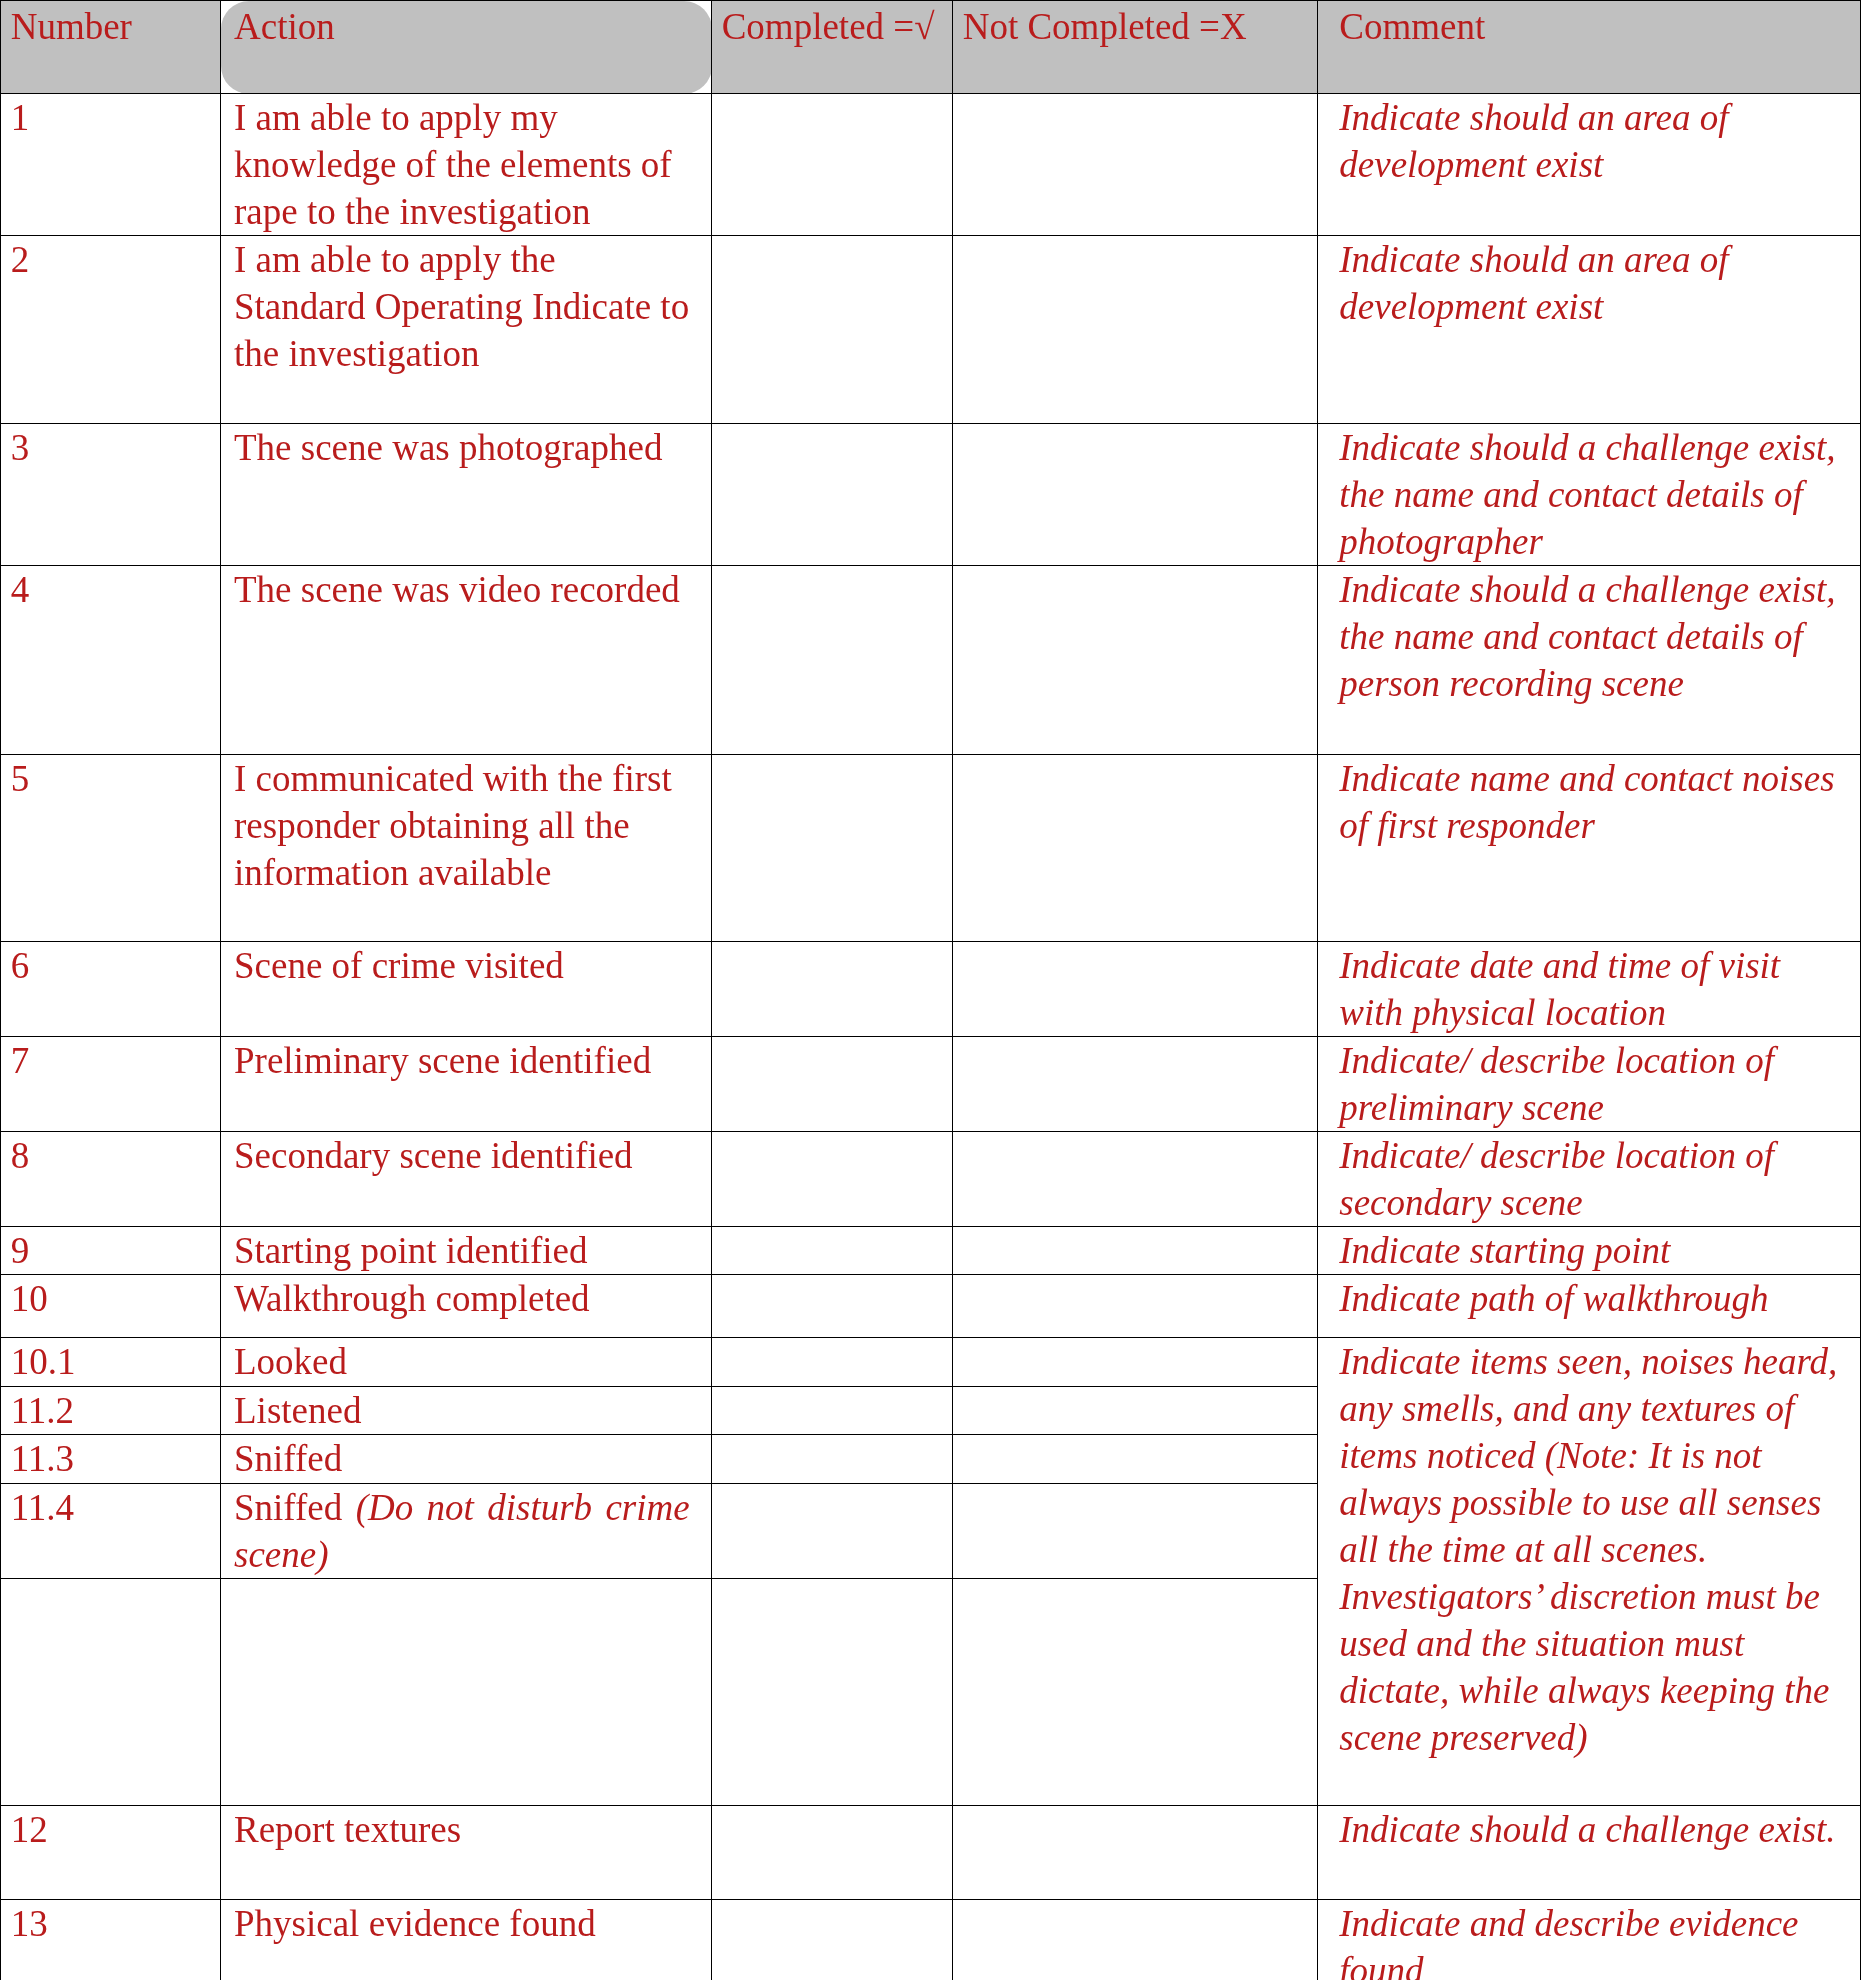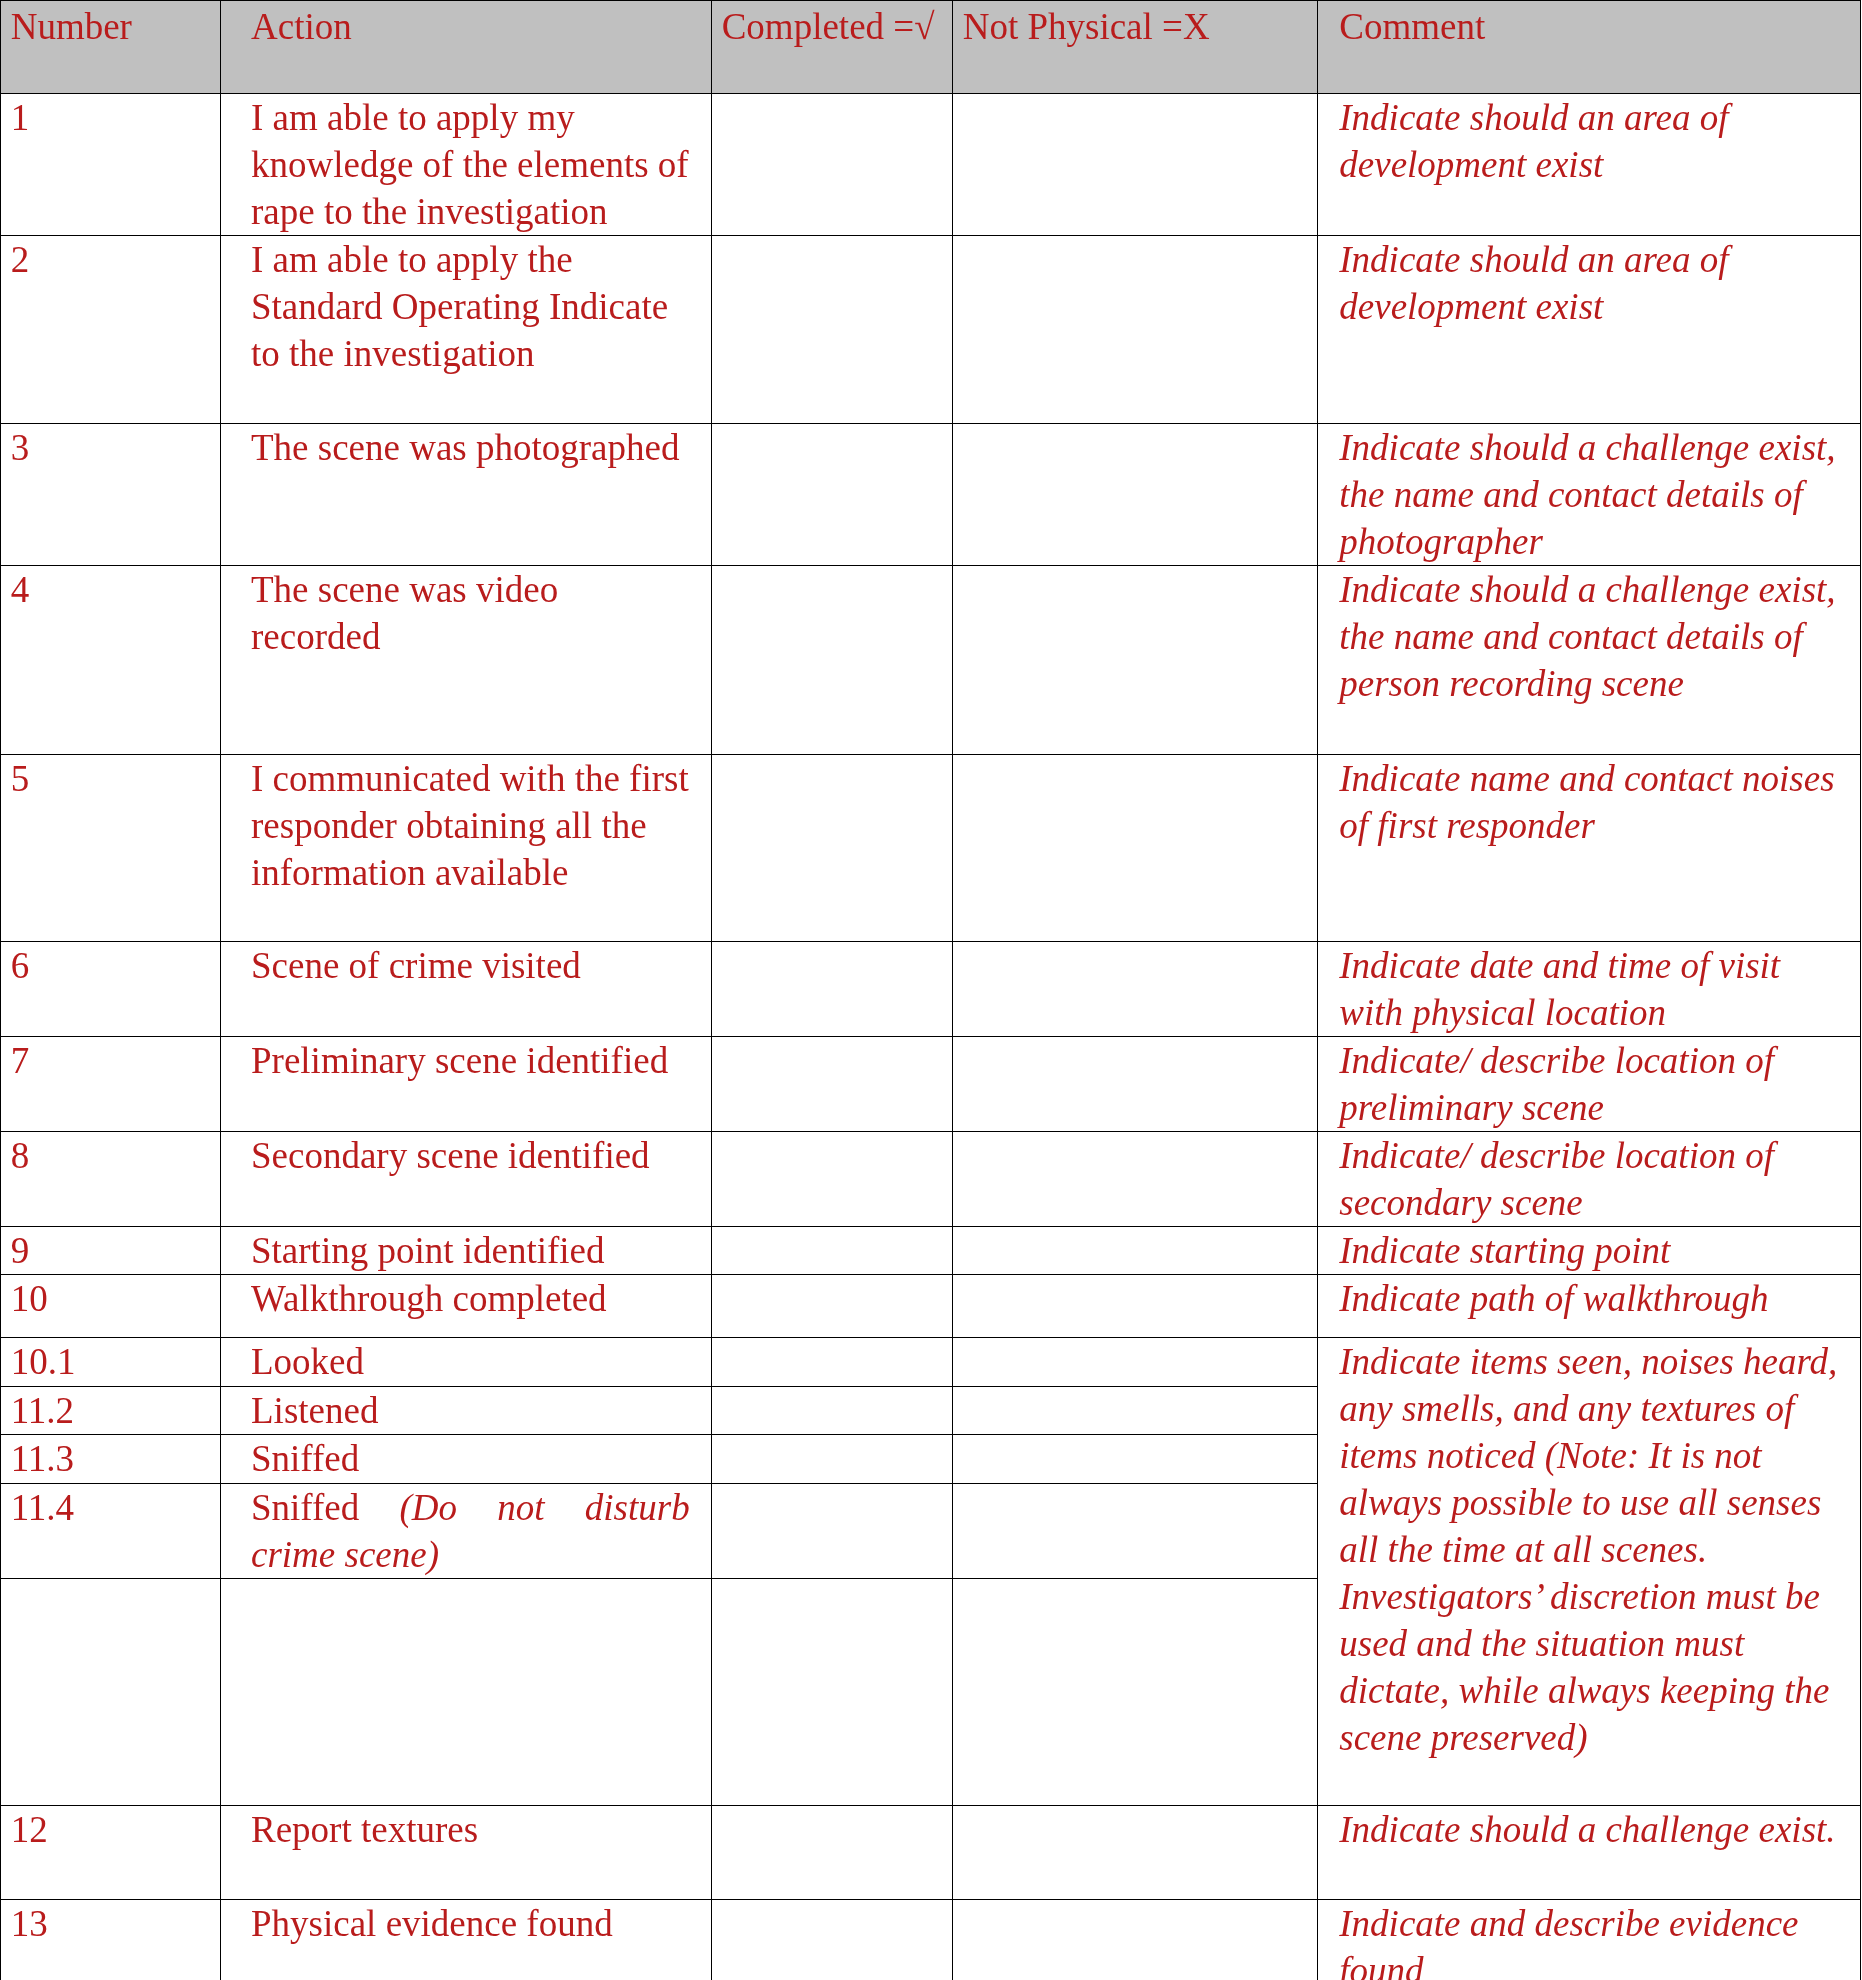--- a/index.html
+++ b/index.html
@@ -15,42 +15,42 @@
   }
   td, th {
     border: 1.9px solid #000;
     vertical-align: top;
     text-align: left;
     padding: 0 9.7px 0 9.7px;
     font-weight: normal;
     overflow: hidden;
   }
   th { background: #c0c0c0; padding-top: 1.9px; }
-  td.act, th.act { padding-left: 30px; padding-right: 21.3px; }
+  td.act, th.act { padding-left: 13px; padding-right: 21.3px; border-radius: 28px; }
   td.cmt, th.cmt { padding-left: 21.3px; padding-right: 9.7px; margin-top: 11px; }
   .it { font-style: italic; }
   .just { text-align: justify; text-align-last: left; }
 </style>
 </head>
 <body>
 
 <table>
   <colgroup>
     <col style="width:220px">
     <col style="width:491px">
     <col style="width:241px">
     <col style="width:365px">
     <col style="width:543px">
   </colgroup>
   <thead>
     <tr style="height:93px">
       <th>Number</th>
       <th class="act">Action</th>
       <th>Completed =√</th>
-      <th>Not Physical =X</th>
+      <th>Not Completed =X</th>
       <th class="cmt">Comment</th>
     </tr>
   </thead>
   <tbody>
     <tr style="height:142px">
       <td>1</td>
       <td class="act">I am able to apply my knowledge of the elements of rape to the investigation</td>
       <td></td>
       <td></td>
       <td class="cmt it">Indicate should an area of development exist</td>

